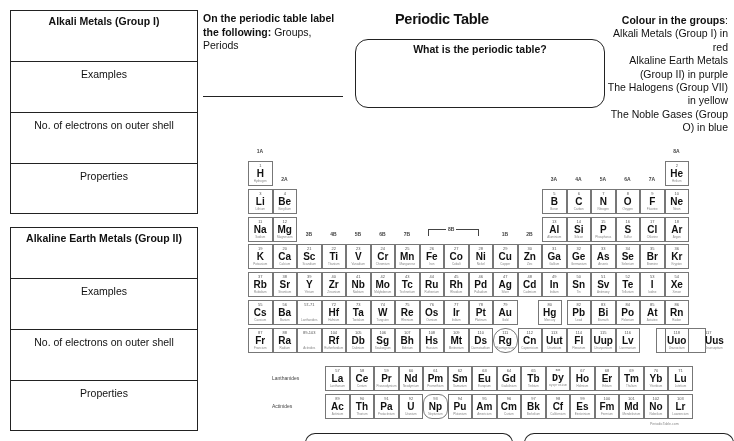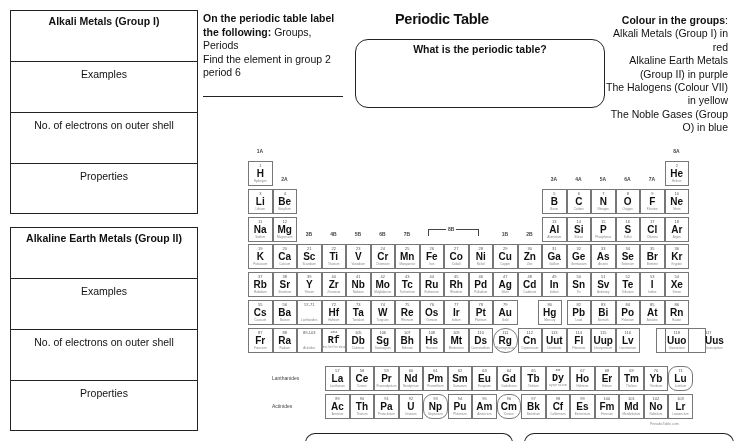--- a/index.html
+++ b/index.html
@@ -44,34 +44,33 @@
 
 <div class="box" style="left:10px; top:227px; width:188px; height:204px;">
   <div class="row title">Alkaline Earth Metals (Group II)</div>
   <div class="row">Examples</div>
   <div class="row">No. of electrons on outer shell</div>
   <div class="row">Properties</div>
 </div>
 
 <div class="instr">
   <b>On the periodic table label the following:</b><span> Groups, Periods</span><br>
-  <span>Find the element in group 2 period 6</span>
 </div>
 <div class="instr-line"></div>
 
 <div class="main-title">Periodic Table</div>
 <div class="question-box">
   <span>What is the periodic table?</span>
 </div>
 
 <div class="colour">
   <span class="head">Colour in the groups</span>:<br>
   <span>Alkali Metals (Group I) in red</span><br>
   <span>Alkaline Earth Metals (Group II) in purple</span><br>
-  <span>The Halogens (Colour VII) in yellow</span><br>
+  <span>The Halogens (Group VII) in yellow</span><br>
   <span>The Noble Gases (Group O) in blue</span>
 </div>
 
 <div class="pt" id="pt">
     <div class="cell" style="left: 248px; top: 161px;">
       <span class="num">1</span>
       <span class="sym">H</span>
       <span class="nm">Hydrogen</span>
     </div>
     <div class="cell" style="left: 664.5px; top: 161px;">
@@ -437,21 +436,21 @@
     <div class="cell" style="left: 272.5px; top: 328px;">
       <span class="num">88</span>
       <span class="sym">Ra</span>
       <span class="nm">Radium</span>
     </div>
     <div class="cell" style="left: 297px; top: 328px;">
       <span class="num">89-103</span>
       <span class="sym">&nbsp;</span>
       <span class="nm">Actinides</span>
     </div>
-    <div class="cell" style="left: 321.5px; top: 328px; font-family: Liberation Mono, monospace;">
+    <div class="cell" style="left: 321.5px; top: 328px;">
       <span class="num">104</span>
       <span class="sym">Rf</span>
       <span class="nm">Rutherfordium</span>
     </div>
     <div class="cell" style="left: 346px; top: 328px;">
       <span class="num">105</span>
       <span class="sym">Db</span>
       <span class="nm">Dubnium</span>
     </div>
     <div class="cell" style="left: 370.5px; top: 328px;">
@@ -582,21 +581,21 @@
     <div class="cell" style="left: 619.175px; top: 366px;">
       <span class="num">69</span>
       <span class="sym">Tm</span>
       <span class="nm">Thulium</span>
     </div>
     <div class="cell" style="left: 643.675px; top: 366px;">
       <span class="num">70</span>
       <span class="sym">Yb</span>
       <span class="nm">Ytterbium</span>
     </div>
-    <div class="cell" style="left: 668.175px; top: 366px; border-radius: 9px;">
+    <div class="cell" style="left: 668.175px; top: 366px;">
       <span class="num">71</span>
       <span class="sym">Lu</span>
       <span class="nm">Lutetium</span>
     </div>
     <div class="cell" style="left: 325.175px; top: 394px;">
       <span class="num">89</span>
       <span class="sym">Ac</span>
       <span class="nm">Actinium</span>
     </div>
     <div class="cell" style="left: 349.675px; top: 394px;">
@@ -622,21 +621,21 @@
     <div class="cell" style="left: 447.675px; top: 394px;">
       <span class="num">94</span>
       <span class="sym">Pu</span>
       <span class="nm">Plutonium</span>
     </div>
     <div class="cell" style="left: 472.175px; top: 394px;">
       <span class="num">95</span>
       <span class="sym">Am</span>
       <span class="nm">Americium</span>
     </div>
-    <div class="cell" style="left: 496.675px; top: 394px; border-radius: 10px;">
+    <div class="cell" style="left: 496.675px; top: 394px;">
       <span class="num">96</span>
       <span class="sym">Cm</span>
       <span class="nm">Curium</span>
     </div>
     <div class="cell" style="left: 521.175px; top: 394px;">
       <span class="num">97</span>
       <span class="sym">Bk</span>
       <span class="nm">Berkelium</span>
     </div>
     <div class="cell" style="left: 545.675px; top: 394px;">

